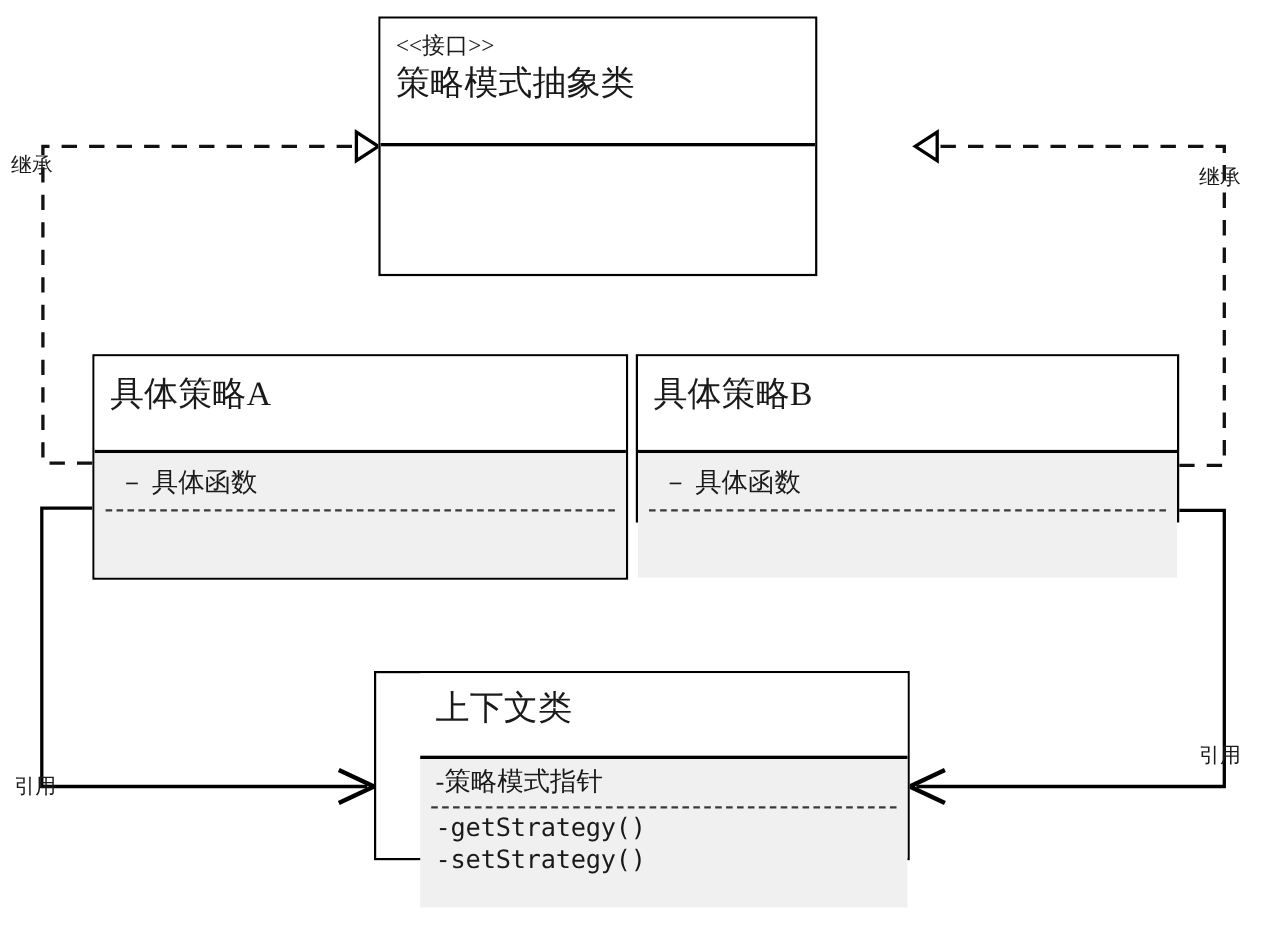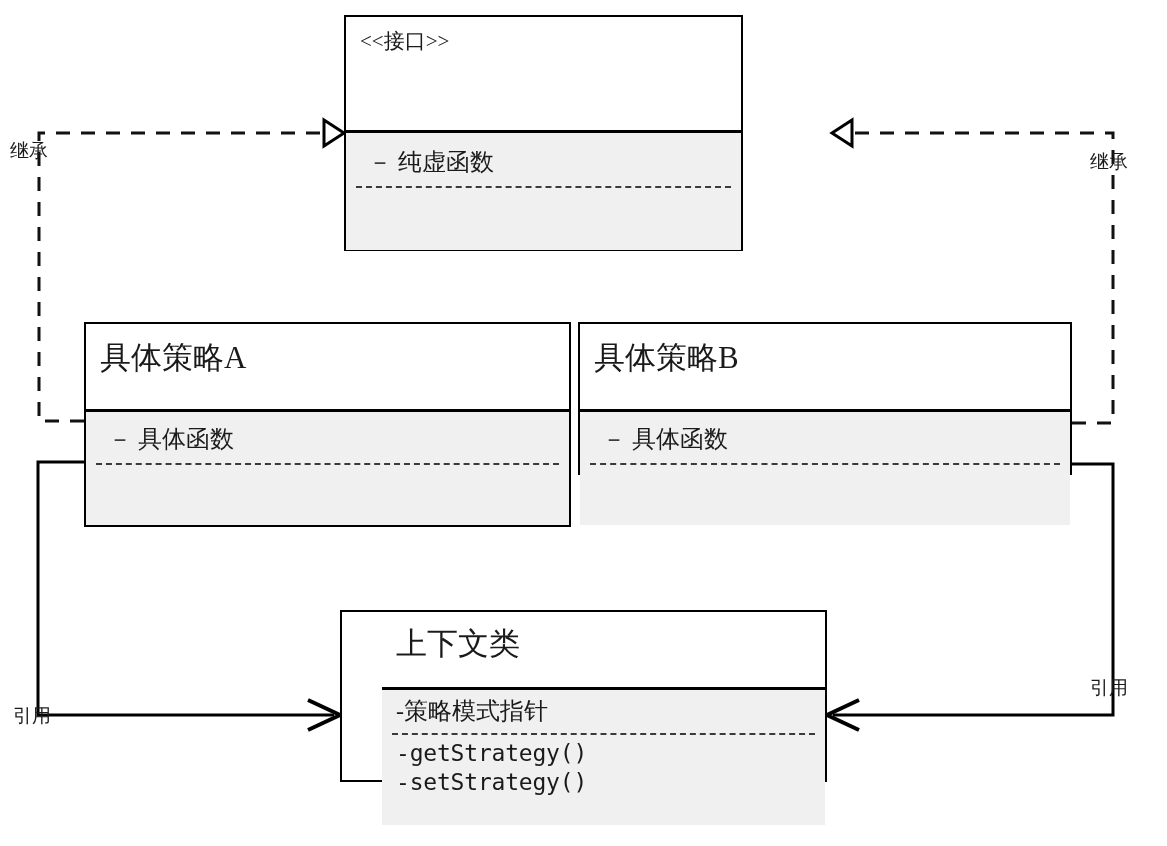--- a/index.html
+++ b/index.html
@@ -113,24 +113,21 @@
 
   <div class="edge-label" style="left:1090px; top:152px;">继承</div>
 
   <div class="edge-label" style="left:13px; top:706px;">引用</div>
 
   <div class="edge-label" style="left:1090px; top:678px;">引用</div>
 
   <div class="uml-box" style="left:344px; top:15px; width:399px; height:236px;">
     <div class="uml-head" style="height:116px;">
       <div class="stereotype">&lt;&lt;接口&gt;&gt;</div>
-    </div>
-    <div class="uml-body" style="height:117px; padding-top:14px;">
-      <div class="attr-row">－ 纯虚函数</div>
-      <div class="sep-dashed" style="margin-top:8px;"></div>
+      <div class="classname">策略模式抽象类</div>
     </div>
   </div>
 
   <div class="uml-box" style="left:84px; top:322px; width:487px; height:205px;">
     <div class="uml-head" style="height:88px; padding-top:14px;">
       <div class="classname">具体策略A</div>
     </div>
     <div class="uml-body" style="height:113px; padding-top:12px;">
       <div class="attr-row">－ 具体函数</div>
       <div class="sep-dashed" style="margin-top:8px;"></div>

